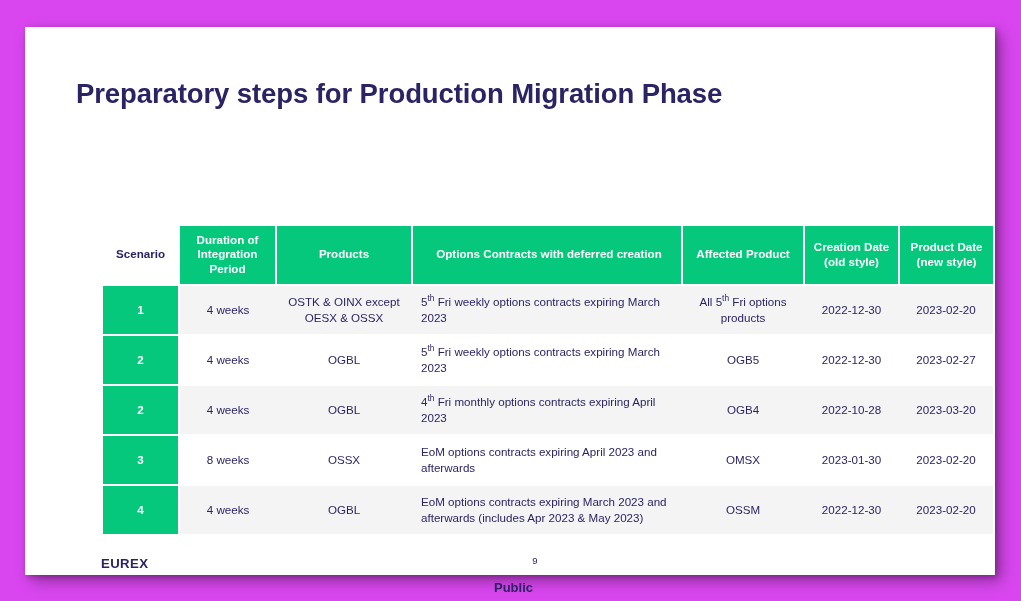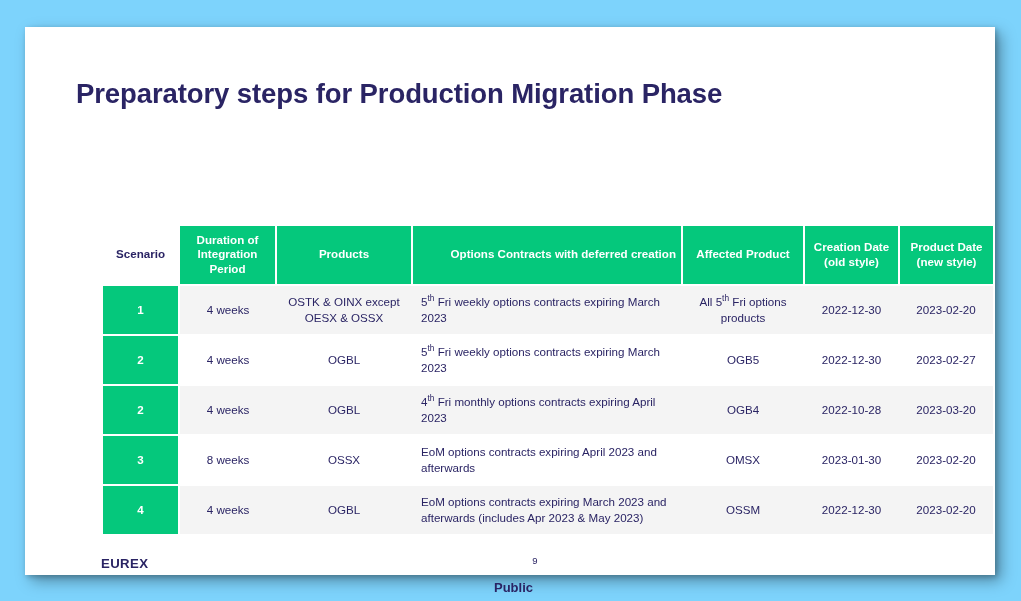--- a/index.html
+++ b/index.html
@@ -11,21 +11,21 @@
     width: 1021px;
     height: 601px;
     font-family: "Liberation Sans", sans-serif;
     overflow: hidden;
   }
 
   #canvas {
     position: relative;
     width: 1021px;
     height: 601px;
-    background: #7dd3fc;
+    background: #d946ef;
   }
 
   
   #slide {
     position: absolute;
     left: 25px;
     top: 27px;
     width: 970px;
     height: 548px;
     background: #ffffff;
@@ -96,21 +96,21 @@
     vertical-align: middle;
     text-align: center;
     border-right: 2px solid #ffffff;
     border-bottom: 2px solid #ffffff;
   }
   #deferral-table thead th.th-scenario {
     background: #ffffff;
     color: #2a2464;
   }
   #deferral-table thead th.th-contracts {
-    text-align: right;
+    text-align: center;
     padding-left: 9px;
   }
   #deferral-table thead th.th-last { border-right: none; }
 
   #deferral-table tbody td {
     font-size: 11.6px;
     color: #2a2464;
     line-height: 1.38;
     padding: 8px 6px;
     vertical-align: middle;

